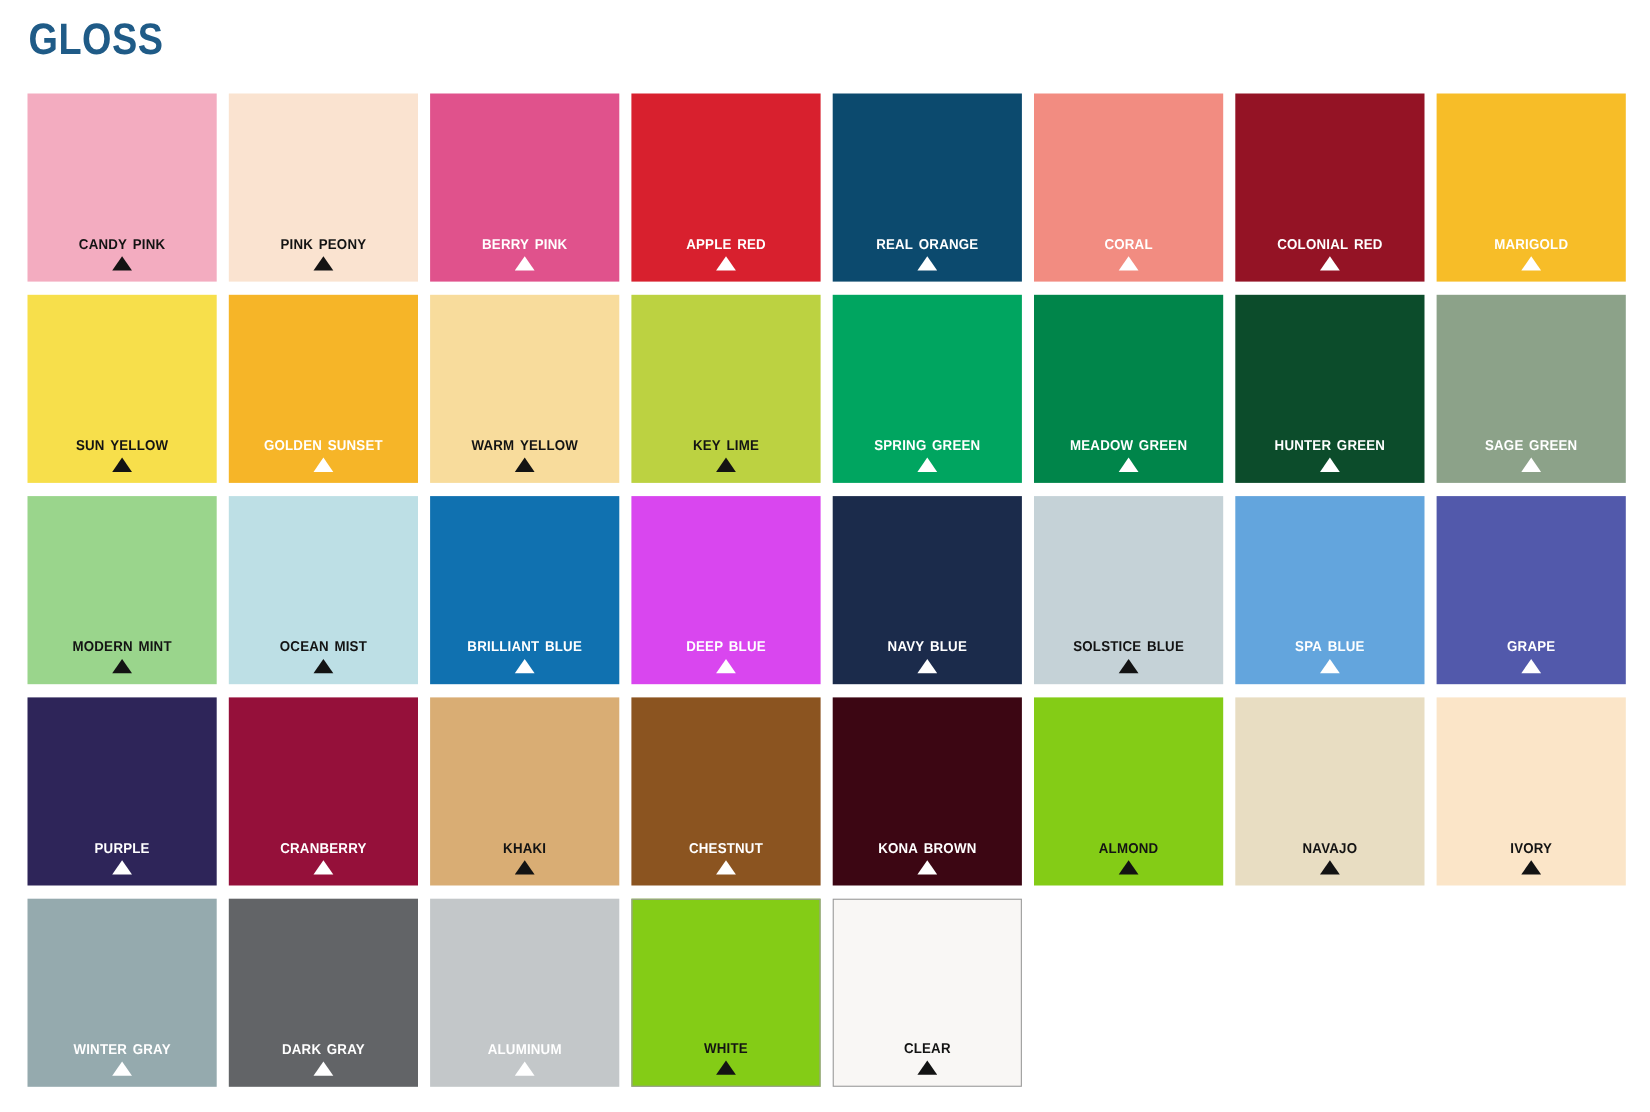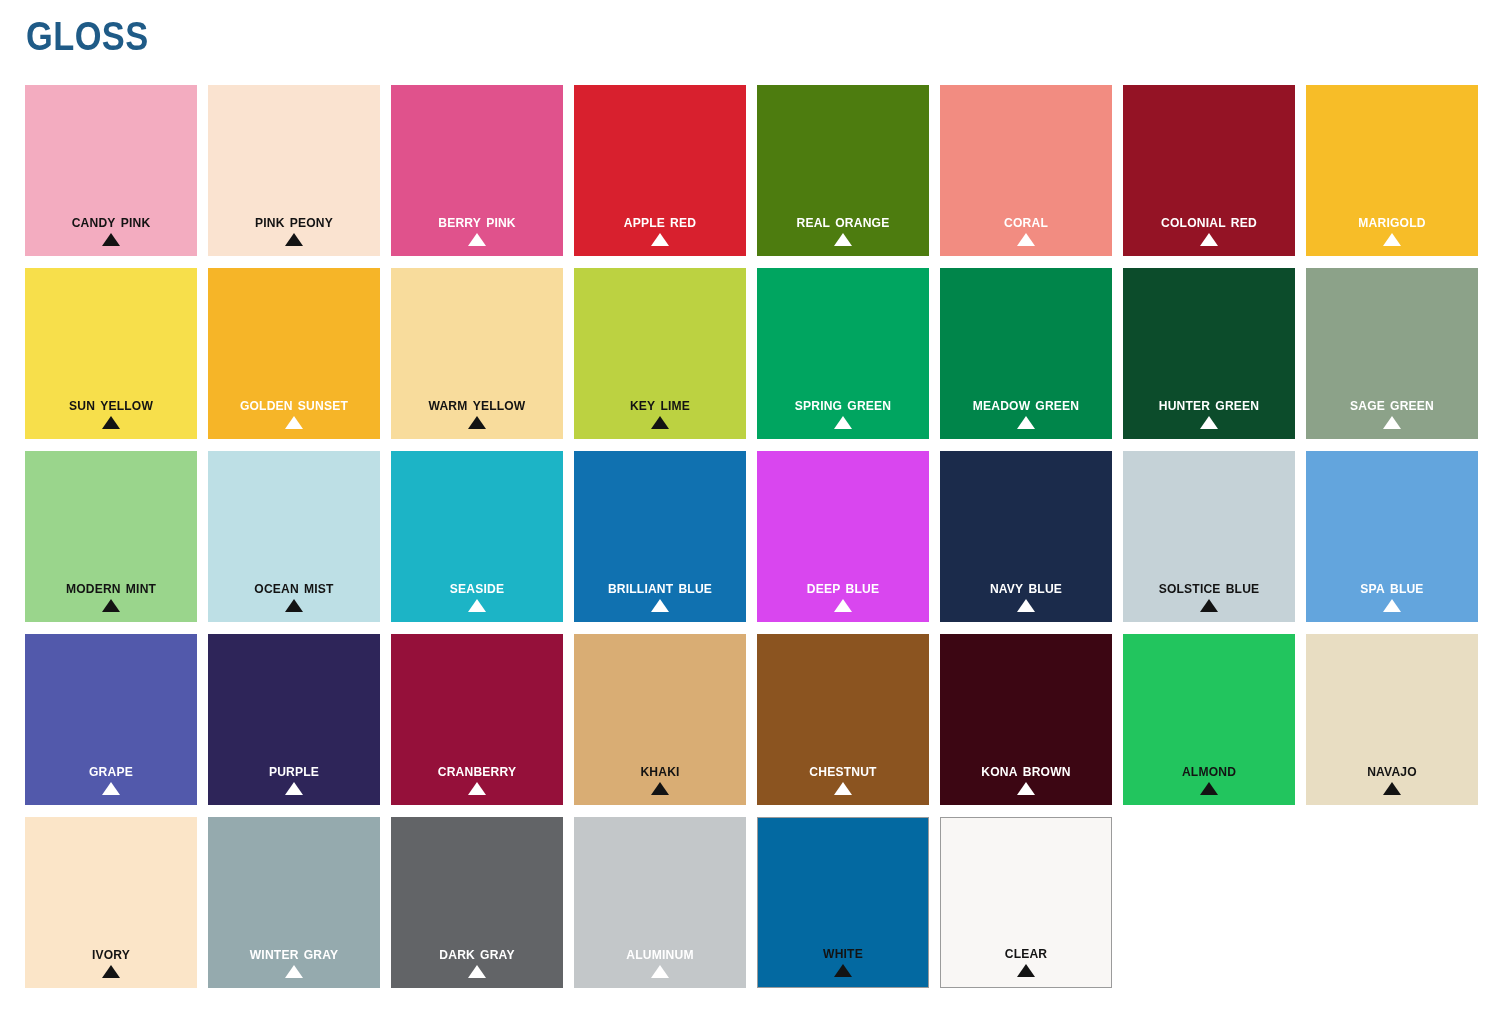--- a/index.html
+++ b/index.html
@@ -128,21 +128,21 @@
           <span class="swatch-label">Berry Pink</span>
           <span class="swatch-arrow"></span>
         </div>
       </div>
       <div class="swatch txt-light" style="background: rgb(216, 32, 46);">
         <div class="swatch-caption">
           <span class="swatch-label">Apple Red</span>
           <span class="swatch-arrow"></span>
         </div>
       </div>
-      <div class="swatch txt-light" style="background: #4d7c0f;">
+      <div class="swatch txt-light" style="background: #0c4a6e;">
         <div class="swatch-caption">
           <span class="swatch-label">Real Orange</span>
           <span class="swatch-arrow"></span>
         </div>
       </div>
       <div class="swatch txt-light" style="background: rgb(242, 140, 129);">
         <div class="swatch-caption">
           <span class="swatch-label">Coral</span>
           <span class="swatch-arrow"></span>
         </div>
@@ -212,26 +212,20 @@
           <span class="swatch-label">Modern Mint</span>
           <span class="swatch-arrow"></span>
         </div>
       </div>
       <div class="swatch txt-dark" style="background: rgb(189, 223, 229);">
         <div class="swatch-caption">
           <span class="swatch-label">Ocean Mist</span>
           <span class="swatch-arrow"></span>
         </div>
       </div>
-      <div class="swatch txt-light" style="background: rgb(28, 180, 198);">
-        <div class="swatch-caption">
-          <span class="swatch-label">Seaside</span>
-          <span class="swatch-arrow"></span>
-        </div>
-      </div>
       <div class="swatch txt-light" style="background: rgb(16, 113, 176);">
         <div class="swatch-caption">
           <span class="swatch-label">Brilliant Blue</span>
           <span class="swatch-arrow"></span>
         </div>
       </div>
       <div class="swatch txt-light" style="background: #d946ef; padding-left: 18px;">
         <div class="swatch-caption">
           <span class="swatch-label">Deep Blue</span>
           <span class="swatch-arrow"></span>
@@ -284,21 +278,21 @@
           <span class="swatch-label">Chestnut</span>
           <span class="swatch-arrow"></span>
         </div>
       </div>
       <div class="swatch txt-light" style="background: rgb(60, 6, 19);">
         <div class="swatch-caption">
           <span class="swatch-label">Kona Brown</span>
           <span class="swatch-arrow"></span>
         </div>
       </div>
-      <div class="swatch txt-dark" style="background: #22c55e;">
+      <div class="swatch txt-dark" style="background: #84cc16;">
         <div class="swatch-caption">
           <span class="swatch-label">Almond</span>
           <span class="swatch-arrow"></span>
         </div>
       </div>
       <div class="swatch txt-dark" style="background: rgb(232, 221, 194);">
         <div class="swatch-caption">
           <span class="swatch-label">Navajo</span>
           <span class="swatch-arrow"></span>
         </div>
@@ -320,21 +314,21 @@
           <span class="swatch-label">Dark Gray</span>
           <span class="swatch-arrow"></span>
         </div>
       </div>
       <div class="swatch txt-light" style="background: rgb(195, 199, 201);">
         <div class="swatch-caption">
           <span class="swatch-label">Aluminum</span>
           <span class="swatch-arrow"></span>
         </div>
       </div>
-      <div class="swatch txt-dark bordered" style="background: #0369a1;">
+      <div class="swatch txt-dark bordered" style="background: #84cc16;">
         <div class="swatch-caption">
           <span class="swatch-label">White</span>
           <span class="swatch-arrow"></span>
         </div>
       </div>
       <div class="swatch txt-dark bordered" style="background: rgb(249, 247, 245);">
         <div class="swatch-caption">
           <span class="swatch-label">Clear</span>
           <span class="swatch-arrow"></span>
         </div>

